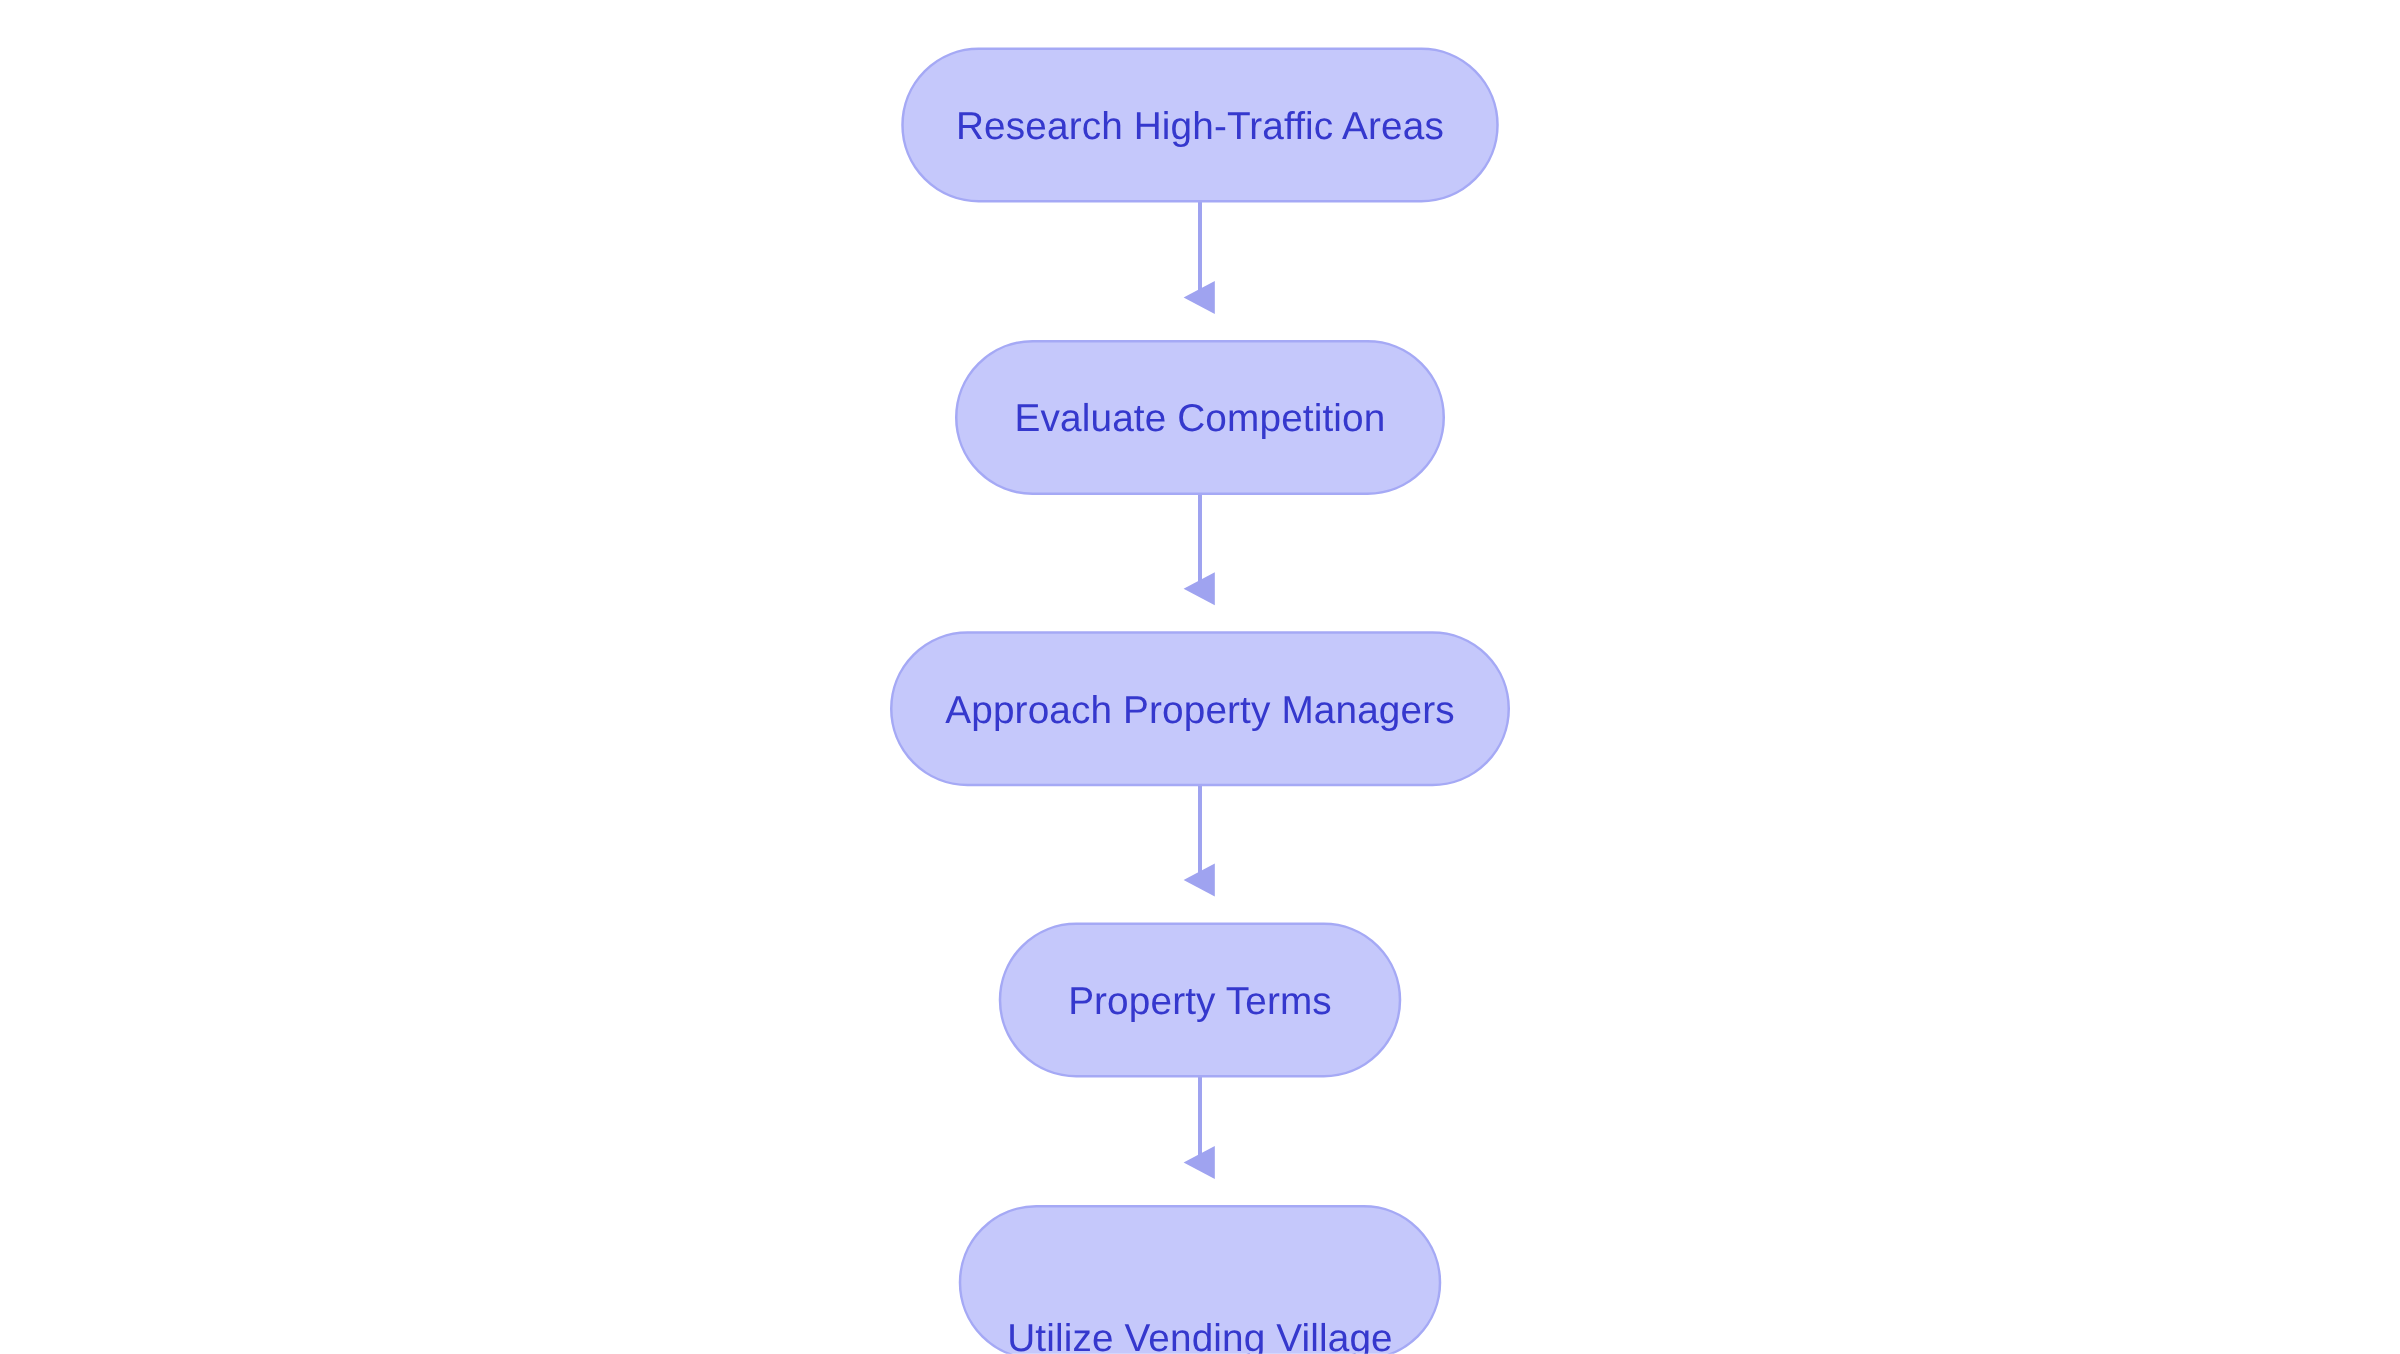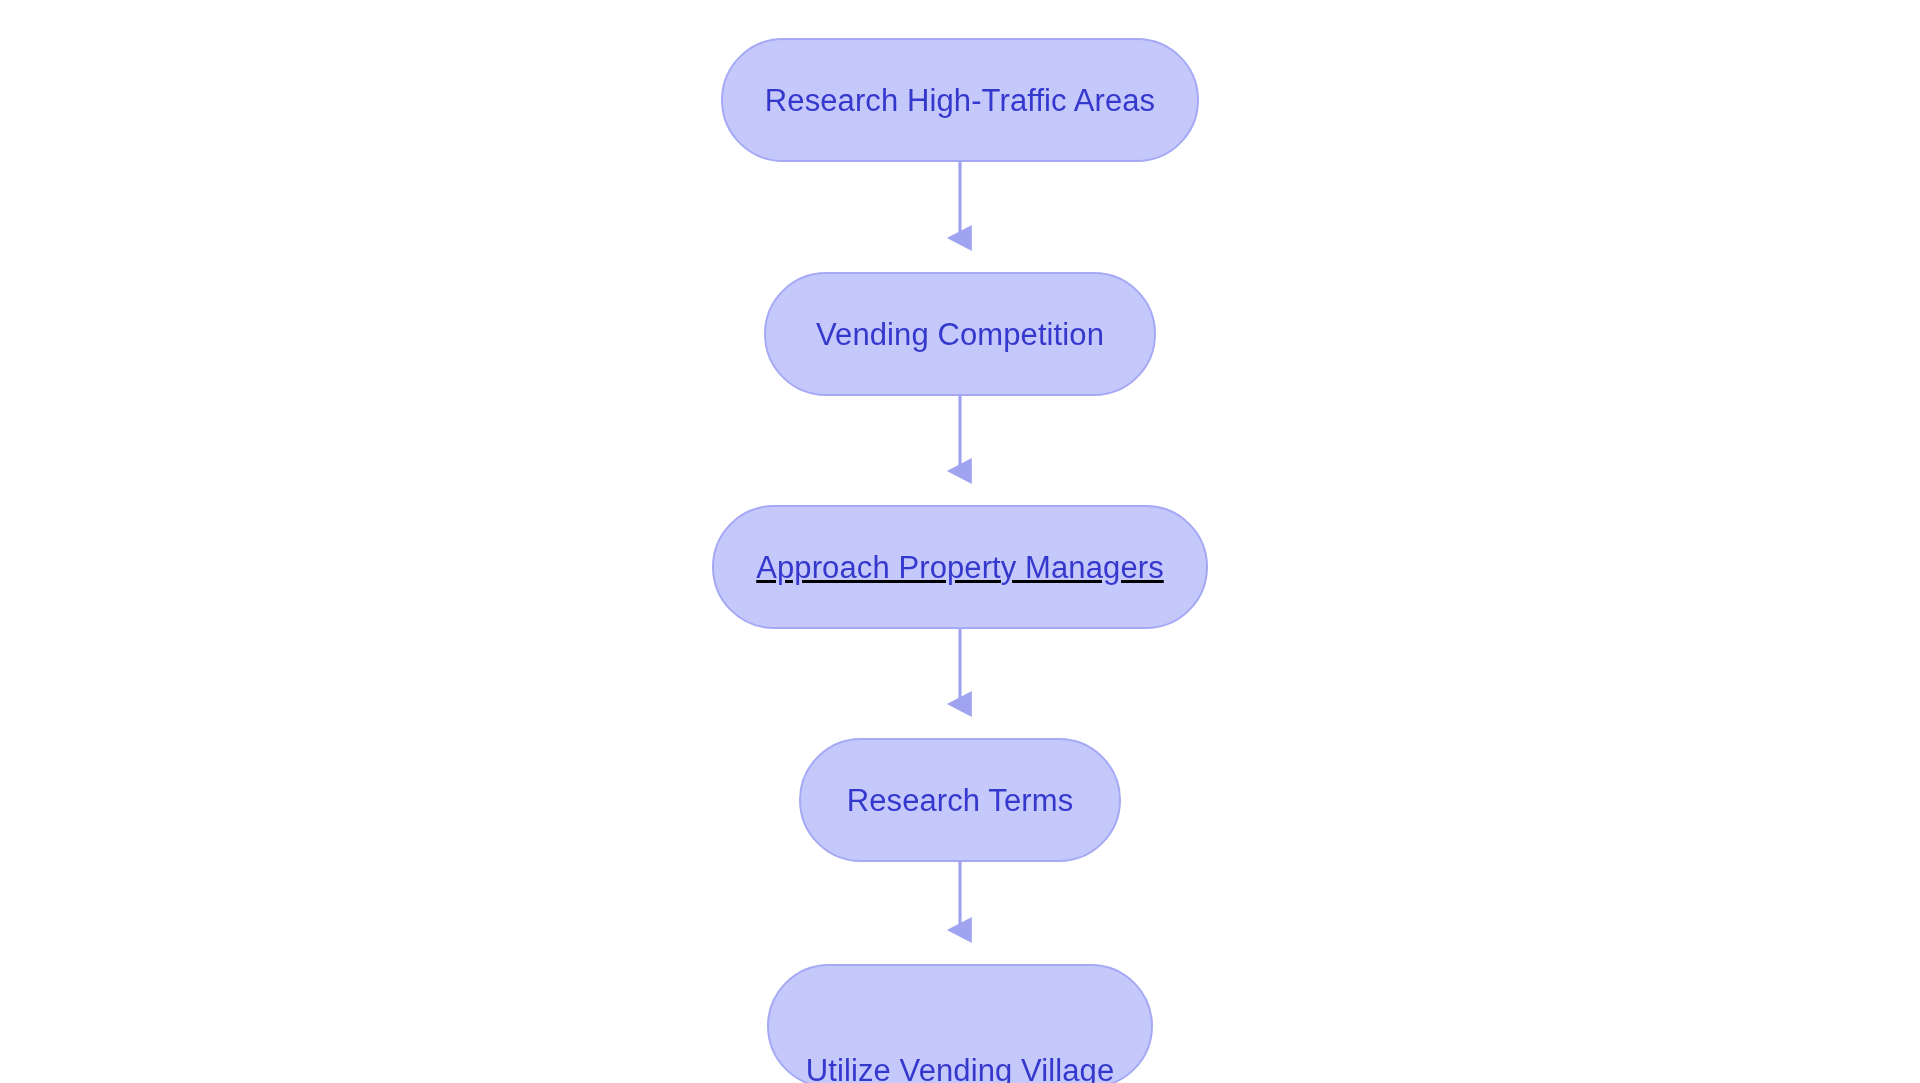--- a/index.html
+++ b/index.html
@@ -78,28 +78,28 @@
     <g>
       <line x1="960" y1="838" x2="960" y2="930" stroke="#9fa3f0" stroke-width="3.2" marker-end="url(#arrowhead)"></line>
     </g>
   </svg>
 
   <div class="node" style="left:960px; top:14px; width:478px; height:124px;">
     <span class="node-label">Research High-Traffic Areas</span>
   </div>
 
   <div class="node" style="left:960px; top:248px; width:392px; height:124px;">
-    <span class="node-label">Vending Competition</span>
+    <span class="node-label">Evaluate Competition</span>
   </div>
 
-  <div class="node" style="left:960px; top:481px; width:496px; height:124px;text-decoration:underline;">
+  <div class="node" style="left:960px; top:481px; width:496px; height:124px;">
     <span class="node-label">Approach Property Managers</span>
   </div>
 
   <div class="node" style="left:960px; top:714px; width:322px; height:124px;">
-    <span class="node-label">Research Terms</span>
+    <span class="node-label">Property Terms</span>
   </div>
 
   <div class="node" style="left:960px; top:940px; width:386px; height:124px;align-items:flex-end;">
     <span class="node-label">Utilize Vending Village</span>
   </div>
 
 </div>
 
 </body></html>

